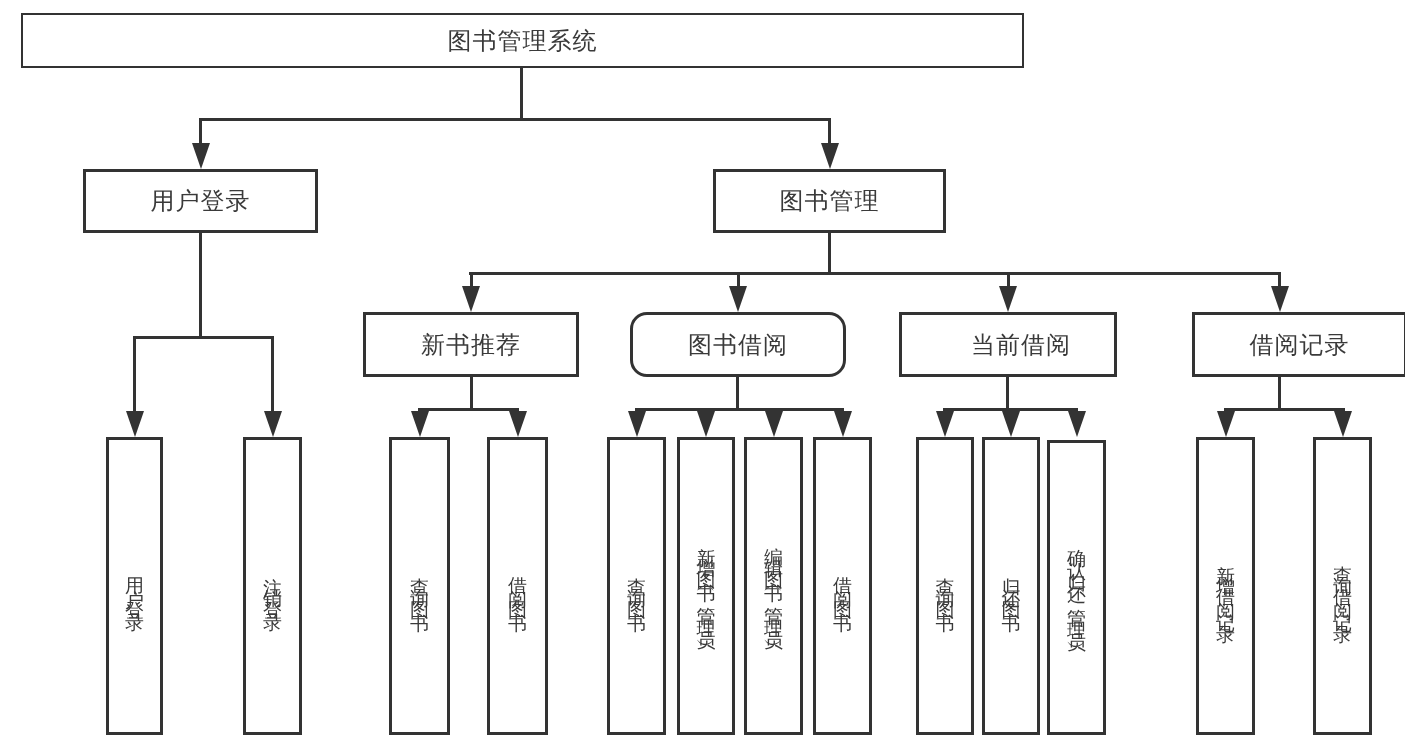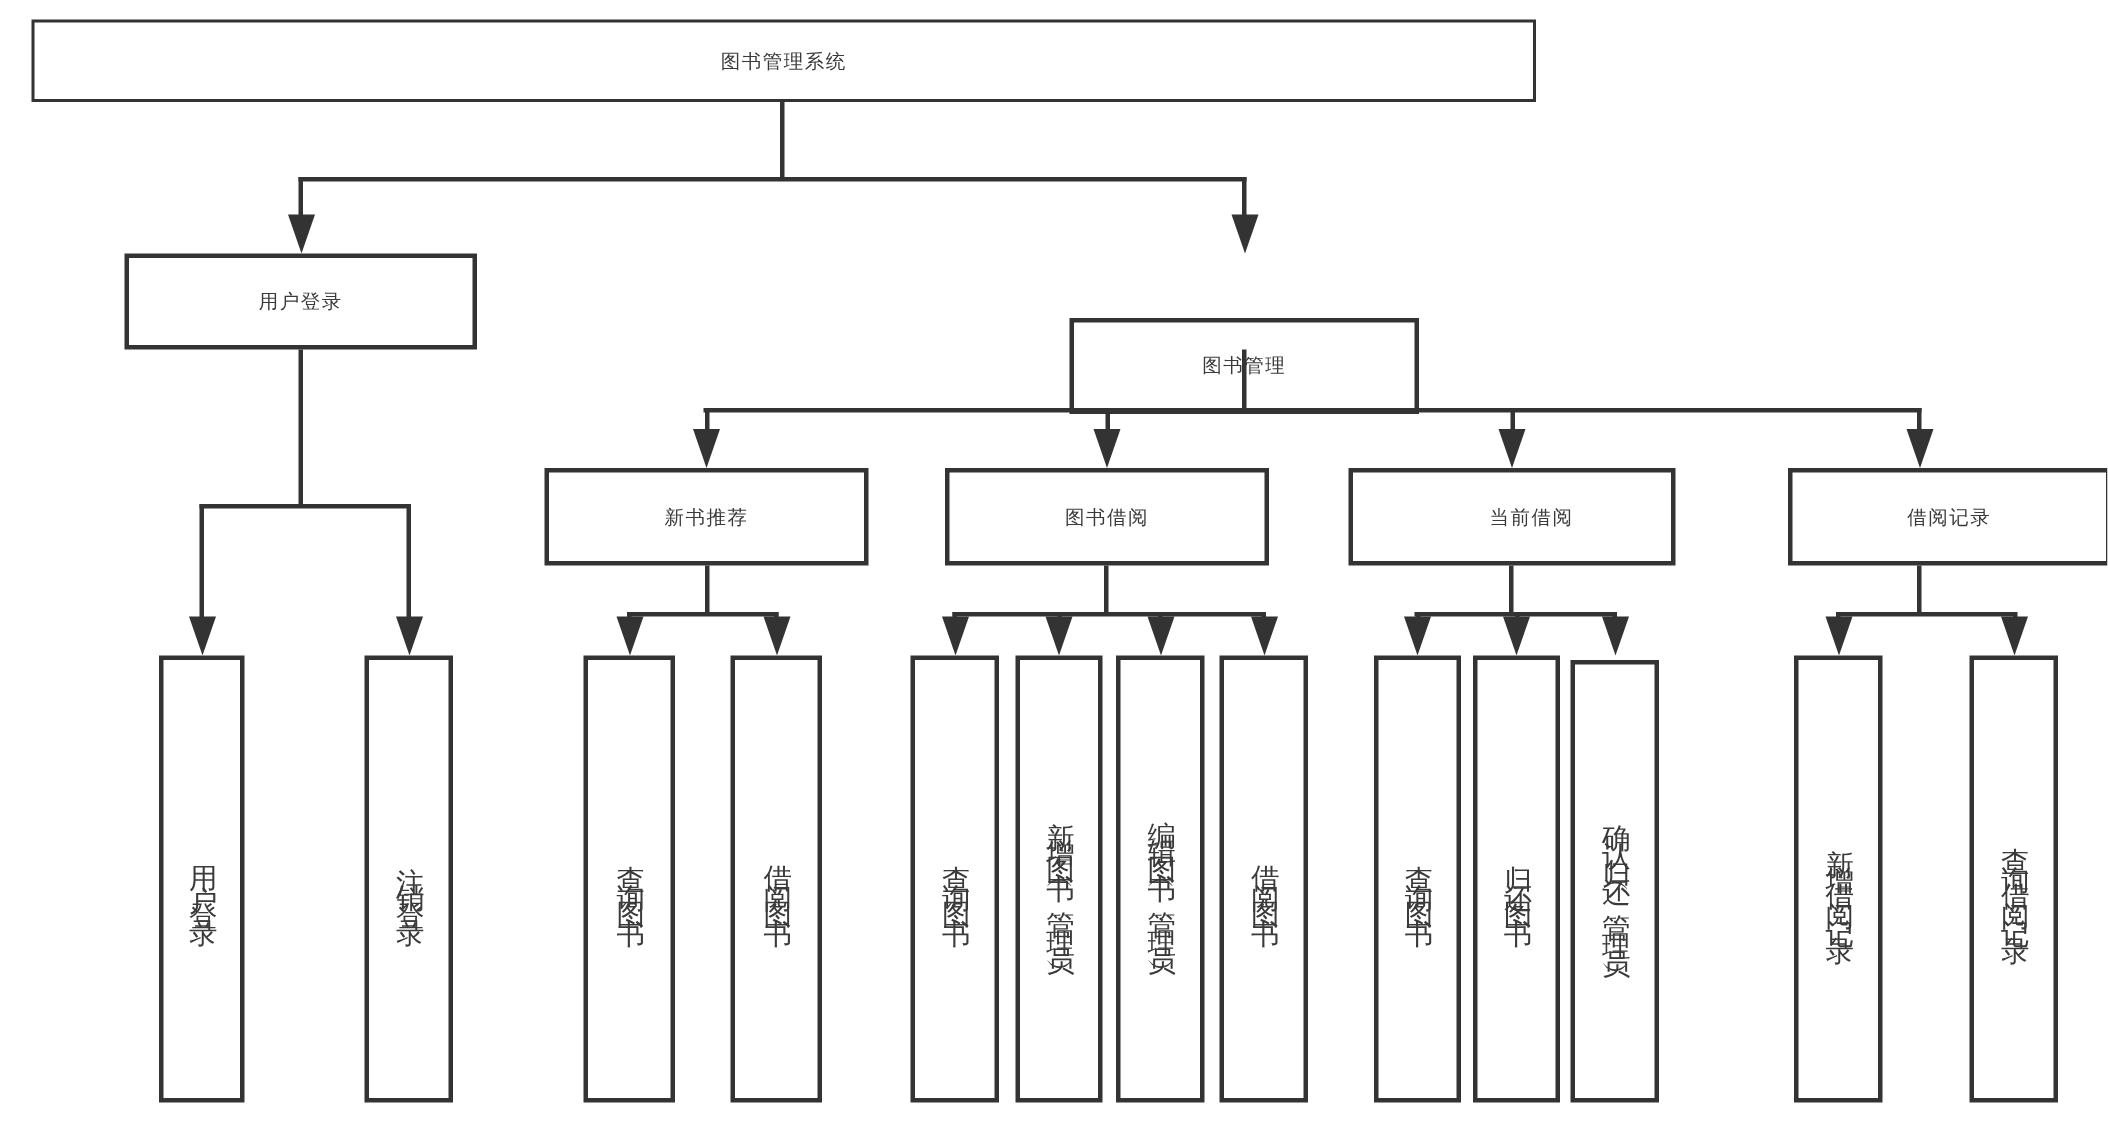--- a/index.html
+++ b/index.html
@@ -14,21 +14,21 @@
   }
   .box {
     position: absolute;
     box-sizing: border-box;
     border: 3px solid #333333;
     background: #ffffff;
     display: flex;
     align-items: center;
     justify-content: center;
   }
-  .hbox { font-size: 13px; letter-spacing: 1px; }
+  .hbox { font-size: 24px; letter-spacing: 1px; }
   .root { border-width: 2px; }
   .vbox {
     writing-mode: vertical-rl;
     font-size: 19px;
     letter-spacing: 12px;
     top: 437px;
     height: 298px;
   }
   .vline, .hline { position: absolute; background: #333333; }
   .vline { width: 3px; }
@@ -58,42 +58,42 @@
   <div class="box hbox root" style="left:21px; top:13px; width:1003px; height:55px;">图书管理系统</div>
 
   <div class="vline" style="left:520px; top:68px; height:50px;"></div>
   <div class="hline" style="left:199px; top:118px; width:632px;"></div>
   <div class="vline" style="left:199px; top:118px; height:28px;"></div>
   <div class="arrow" style="left:192px; top:143px;"></div>
   <div class="vline" style="left:828px; top:118px; height:28px;"></div>
   <div class="arrow" style="left:821px; top:143px;"></div>
 
   <div class="box hbox" style="left:83px; top:169px; width:235px; height:64px;">用户登录</div>
-  <div class="box hbox" style="left:713px; top:169px; width:233px; height:64px;margin-top:43px;">图书管理</div>
+  <div class="box hbox" style="left:713px; top:169px; width:233px; height:64px;">图书管理</div>
 
   <div class="vline" style="left:199px; top:233px; height:103px;"></div>
   <div class="hline" style="left:133px; top:336px; width:141px;"></div>
   <div class="vline" style="left:133px; top:336px; height:77px;"></div>
   <div class="arrow" style="left:126px; top:411px;"></div>
   <div class="vline" style="left:271px; top:336px; height:77px;"></div>
   <div class="arrow" style="left:264px; top:411px;"></div>
 
   <div class="vline" style="left:828px; top:233px; height:39px;"></div>
   <div class="hline" style="left:469px; top:272px; width:812px;"></div>
   <div class="vline" style="left:470px; top:272px; height:16px;"></div>
   <div class="arrow" style="left:462px; top:286px;"></div>
   <div class="vline" style="left:737px; top:272px; height:16px;"></div>
   <div class="arrow" style="left:729px; top:286px;"></div>
   <div class="vline" style="left:1007px; top:272px; height:16px;"></div>
   <div class="arrow" style="left:999px; top:286px;"></div>
   <div class="vline" style="left:1278px; top:272px; height:16px;"></div>
   <div class="arrow" style="left:1271px; top:286px;"></div>
 
   <div class="box hbox" style="left:363px; top:312px; width:216px; height:65px;">新书推荐</div>
-  <div class="box hbox" style="left:630px; top:312px; width:216px; height:65px;">图书借阅</div>
+  <div class="box hbox" style="left:630px; top:312px; width:216px; height:65px;border-radius:17px;">图书借阅</div>
   <div class="box hbox" style="left:899px; top:312px; width:218px; height:65px;padding-left:26px;">当前借阅</div>
   <div class="box hbox" style="left:1172px; top:312px; width:215px; height:65px;margin-left:20px;">借阅记录</div>
 
   <div class="vline" style="left:470px; top:377px; height:31px;"></div>
   <div class="hline" style="left:418px; top:408px; width:101px;"></div>
   <div class="vline" style="left:418px; top:408px; height:6px;"></div>
   <div class="arrow" style="left:411px; top:411px;"></div>
   <div class="vline" style="left:516px; top:408px; height:6px;"></div>
   <div class="arrow" style="left:509px; top:411px;"></div>
 

